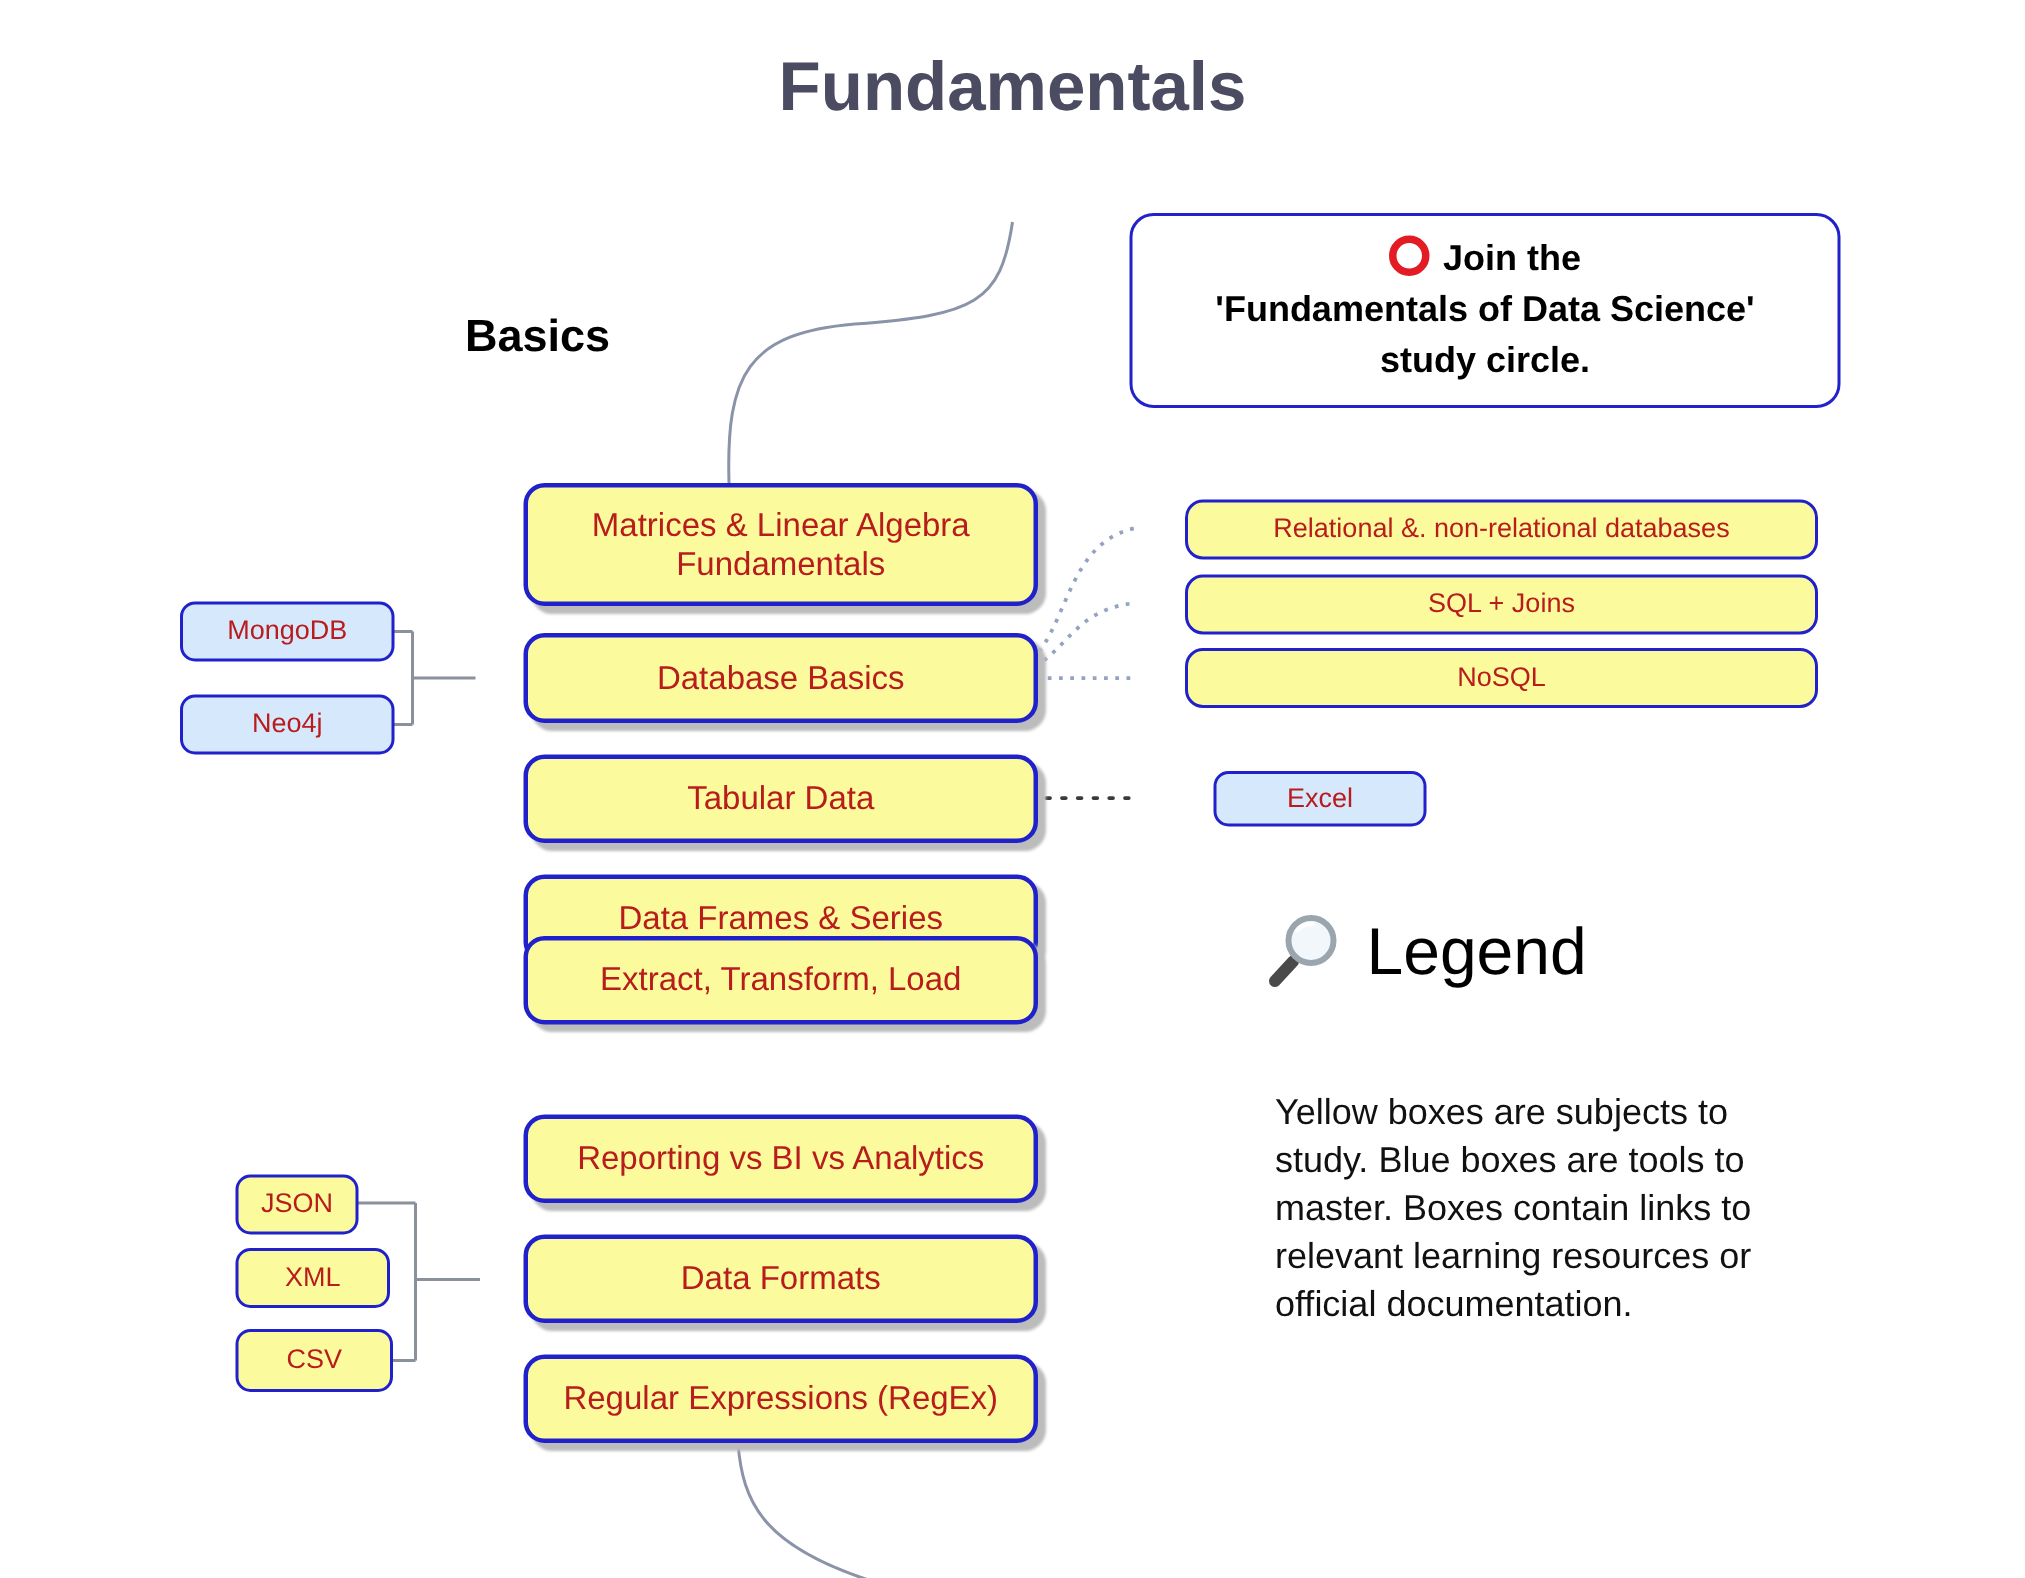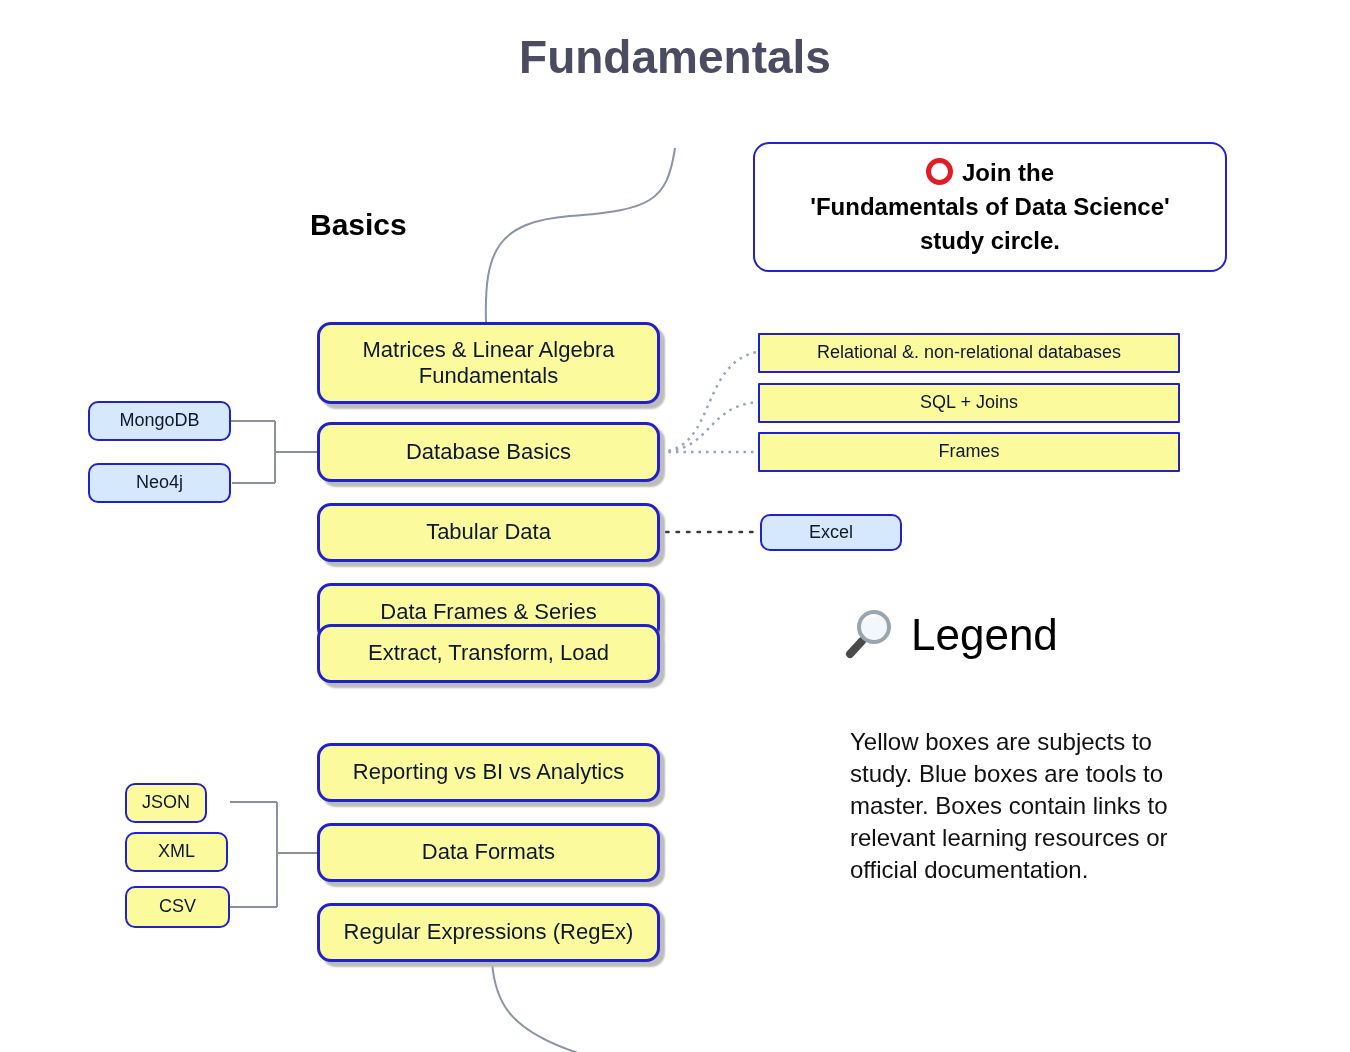--- a/index.html
+++ b/index.html
@@ -9,25 +9,25 @@
   .page-title{position:absolute;left:0;top:30px;width:1350px;text-align:center;
     font-size:46px;color:#4b4b61;font-weight:700;}
 
   .section-label{position:absolute;left:310px;top:208px;font-size:30px;font-weight:bold;color:#000;}
 
   
   svg.connectors{position:absolute;left:0;top:0;}
 
   
   .node{position:absolute;box-sizing:border-box;display:flex;align-items:center;justify-content:center;
-    text-align:center;color:#0f172a;background:#fbfb9e;border:3px solid #2121cc;border-radius:14px;
-    box-shadow:5px 5px 2px #bcbcbc;font-size:22px;line-height:1.2;padding:2px 10px;}
+    text-align:center;color:#b91c1c;background:#fbfb9e;border:3px solid #2121cc;border-radius:14px;
+    box-shadow:5px 5px 2px #bcbcbc;font-size:22px;line-height:1.2;padding:2px 10px;margin-left:32px;}
   .node.small{border-width:2.5px;border-radius:10px;font-size:18px;box-shadow:none;padding:2px 6px;}
   .node.tool{background:#d6e8fb;}
-  .node.flat{box-shadow:none;border-width:2.5px;border-radius:1px;font-size:18px;}
+  .node.flat{box-shadow:none;border-width:2.5px;border-radius:12px;font-size:18px;}
 
   
   .col-main{left:317px;width:343px;}
 
   
   .join-box{position:absolute;left:753px;top:142px;width:474px;height:130px;box-sizing:border-box;
     border:2px solid #2222cc;border-radius:16px;background:#fff;display:flex;flex-direction:column;
     align-items:center;justify-content:center;font-size:24px;font-weight:bold;color:#000;line-height:34px;}
   .red-ring{display:inline-block;width:17px;height:17px;border:5px solid #e21b24;border-radius:50%;
     vertical-align:-4px;margin-right:9px;}
@@ -75,26 +75,26 @@
   <div class="node col-main" style="top:422px;height:60px;">Database Basics</div>
   <div class="node col-main" style="top:503px;height:59px;">Tabular Data</div>
   <div class="node col-main" style="top:583px;height:59px;">Data Frames &amp; Series</div>
   <div class="node col-main" style="top:624px;height:59px;">Extract, Transform, Load</div>
   <div class="node col-main" style="top:743px;height:59px;">Reporting vs BI vs Analytics</div>
   <div class="node col-main" style="top:823px;height:59px;">Data Formats</div>
   <div class="node col-main" style="top:903px;height:59px;">Regular Expressions (RegEx)</div>
 
   <div class="node flat" style="left:758px;top:333px;width:422px;height:40px;">Relational &amp;. non-relational databases</div>
   <div class="node flat" style="left:758px;top:383px;width:422px;height:40px;">SQL + Joins</div>
-  <div class="node flat" style="left:758px;top:432px;width:422px;height:40px;">Frames</div>
+  <div class="node flat" style="left:758px;top:432px;width:422px;height:40px;">NoSQL</div>
 
   <div class="node small tool" style="left:88px;top:401px;width:143px;height:40px;">MongoDB</div>
   <div class="node small tool" style="left:88px;top:463px;width:143px;height:40px;">Neo4j</div>
 
-  <div class="node small tool" style="left:760px;top:514px;width:142px;height:37px;">Excel</div>
+  <div class="node small tool" style="left:777px;top:514px;width:142px;height:37px;">Excel</div>
 
   <div class="node small" style="left:125px;top:783px;width:82px;height:40px;">JSON</div>
   <div class="node small" style="left:125px;top:832px;width:103px;height:40px;">XML</div>
   <div class="node small" style="left:125px;top:886px;width:105px;height:42px;text-align:right;">CSV</div>
 
   <div class="legend-head">
     <svg width="54" height="54" viewBox="0 0 54 54">
       <line x1="19" y1="33" x2="7" y2="46" stroke="#4a4a4a" stroke-width="8" stroke-linecap="round"></line>
       <circle cx="31" cy="19" r="15" fill="#f2f7fb" stroke="#9aa5ad" stroke-width="4"></circle>
       <path d="M22 12 a12 12 0 0 1 10 -4" fill="none" stroke="#ffffff" stroke-width="3" stroke-linecap="round"></path>

